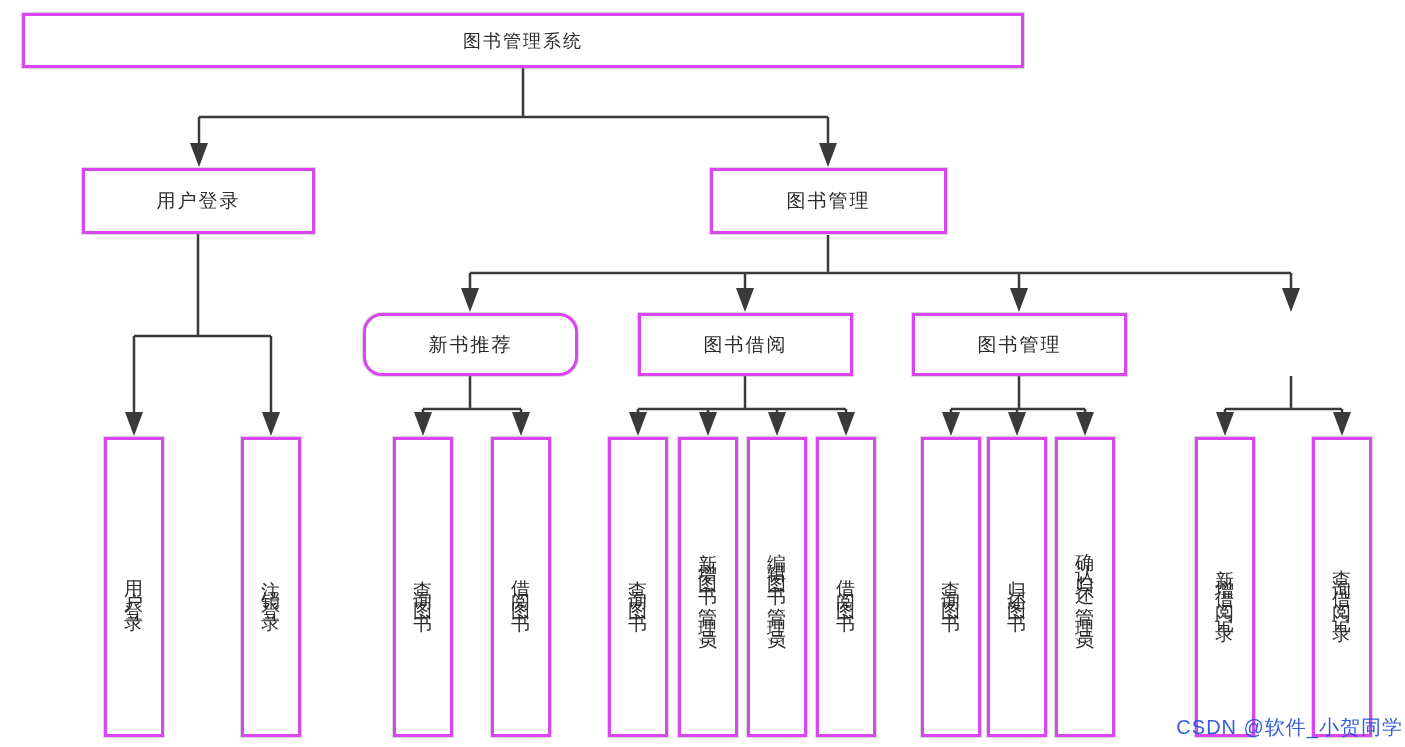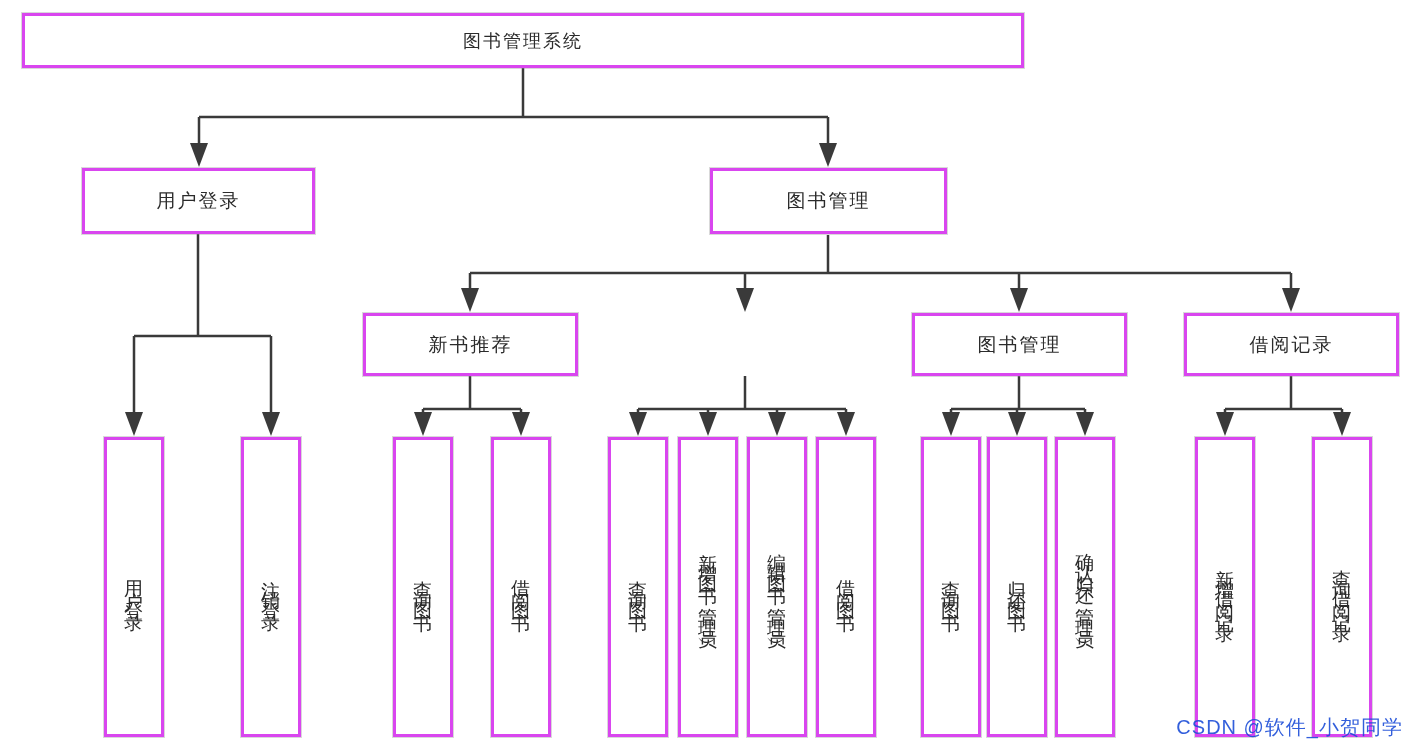--- a/index.html
+++ b/index.html
@@ -29,21 +29,21 @@
     justify-content: center;
     z-index: 1;
     color: #2b2b2b;
   }
   .hlabel { font-size: 19px; letter-spacing: 2px; white-space: nowrap; }
   .root  { left: 22px;  top: 13px;  width: 1002px; height: 55px; }
   .root .hlabel { font-size: 18px; }
   .l2a   { left: 82px;  top: 168px; width: 233px;  height: 66px; }
   .l2b   { left: 710px; top: 168px; width: 237px;  height: 66px; }
   .l3    { top: 313px;  width: 215px; height: 63px; }
-  .l3a   { left: 363px; }
+  .l3a   { left: 363px; border-radius: 19px; }
   .l3b   { left: 638px; }
   .l3c   { left: 912px; }
   .l3d   { left: 1184px; }
   .v {
     top: 437px;
     width: 60px;
     height: 300px;
   }
   .vlabel {
     writing-mode: vertical-rl;
@@ -109,25 +109,25 @@
   <div class="node l2a">
     <span class="hlabel">用户登录</span>
   </div>
   <div class="node l2b">
     <span class="hlabel">图书管理</span>
   </div>
 
   <div class="node l3 l3a">
     <span class="hlabel">新书推荐</span>
   </div>
+  <div class="node l3 l3b">
+    <span class="hlabel">图书借阅</span>
+  </div>
   <div class="node l3 l3c">
     <span class="hlabel">图书管理</span>
-  </div>
-  <div class="node l3 l3d">
-    <span class="hlabel">借阅记录</span>
   </div>
 
   <div class="node v" style="left:104px">
     <span class="vlabel">用户登录</span>
   </div>
   <div class="node v" style="left:241px">
     <span class="vlabel">注销登录</span>
   </div>
 
   <div class="node v" style="left:393px">

